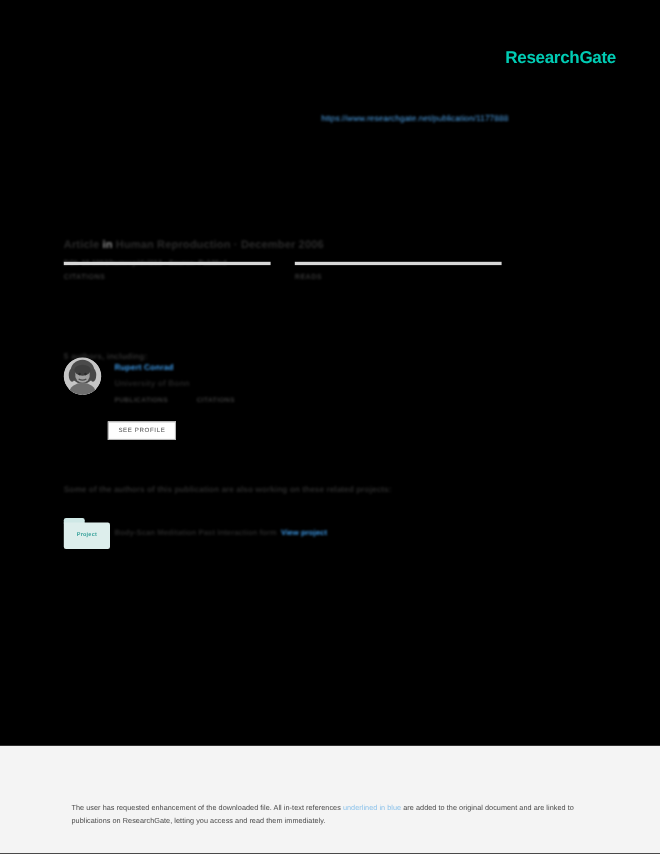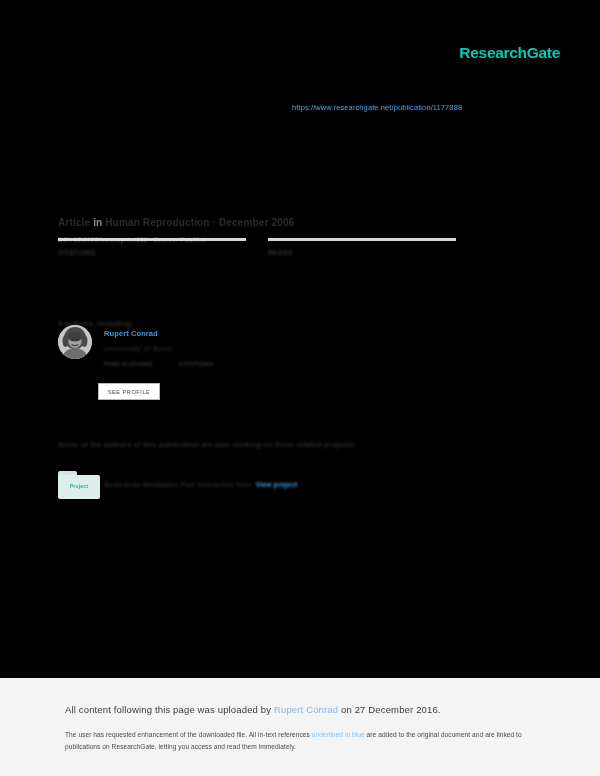--- a/index.html
+++ b/index.html
@@ -403,21 +403,18 @@
       <div class="folder-tab"></div>
       <div class="folder-body"></div>
       <div class="folder-label">Project</div>
     </div>
     <div class="project-text">
       <span>Body-Scan Meditation Past Interaction form</span><span class="project-link">View project</span>
     </div>
   </div>
 
   <div class="footer">
-    <div class="footer-main">
-      <span>All content following this page was uploaded by </span><span class="fm-link">Rupert Conrad</span><span> on 27 December 2016.</span>
-    </div>
     <div class="footer-note">
       <span>The user has requested enhancement of the downloaded file. All in-text references </span><span class="fn-link">underlined in blue</span><span> are added to the original document and are linked to publications on ResearchGate, letting you access and read them immediately.</span>
     </div>
   </div>
 
 </div>
 
 </body></html>

